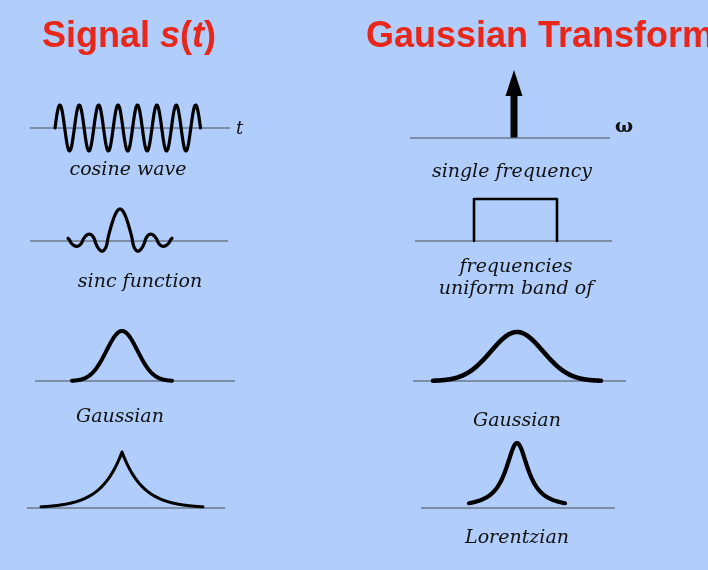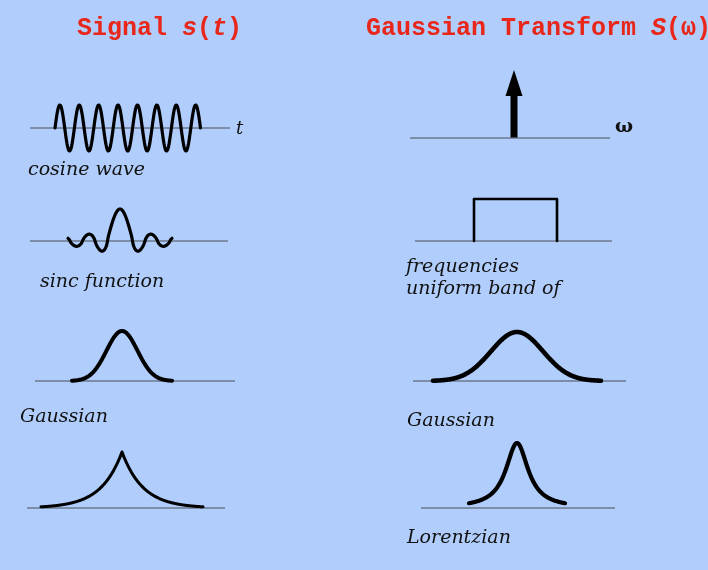--- a/index.html
+++ b/index.html
@@ -5,39 +5,39 @@
   :root{
     --bg:#b0cdfb; --red:#e8271a; --ink:#000; --axis:#4a4f57;
   }
   html,body{margin:0;padding:0;}
   body{font-family:"Liberation Serif",serif;background:#fff;}
   .stage{
     position:relative;width:708px;height:570px;background:var(--bg);
     overflow:hidden;
   }
   .hdr{
-    position:absolute;font-weight:bold;font-size:25px;color:var(--red);
-    text-align:right;white-space:nowrap;letter-spacing:0;
-    font-family:Liberation Mono, monospace;
+    position:absolute;font-weight:bold;font-size:36px;color:var(--red);
+    text-align:left;white-space:nowrap;letter-spacing:0;
+    font-family:Liberation Sans, sans-serif;
   }
   .hdr .v{font-style:italic;}
   .hdr-l{left:42px;top:14px;width:200px;}
   .hdr-r{left:366px;top:14px;width:310px;}
   .plot{position:absolute;display:block;}
   .f-l1{left:22px;top:83px;}
   .f-r1{left:404px;top:60px;}
   .f-l2{left:23px;top:195px;}
   .f-r2{left:410px;top:185px;}
   .f-l3{left:30px;top:320px;}
   .f-r3{left:408px;top:320px;}
   .f-l4{left:25px;top:440px;}
   .f-r4{left:415px;top:435px;}
   .cap{
     position:absolute;font-family:"DejaVu Serif",serif;font-style:italic;
-    font-size:19px;color:#111;text-align:left;white-space:nowrap;
+    font-size:19px;color:#111;text-align:center;white-space:nowrap;
     line-height:22px;
   }
   .cap-l1{left:28px;top:157px;width:200px;}
   .cap-r1{left:402px;top:159px;width:220px;}
   .cap-l2{left:40px;top:269px;width:200px;}
   .cap-r2{left:406px;top:254px;width:220px;}
   .cap-l3{left:20px;top:404px;width:200px;}
   .cap-r3{left:407px;top:408px;width:220px;}
   .cap-l4{left:19px;top:521px;width:200px;}
   .cap-r4{left:407px;top:525px;width:220px;font-style:italic;}
@@ -63,20 +63,21 @@
     </svg>
   <span class="axlbl lbl-t">t</span>
   <div class="cap cap-l1">cosine wave</div>
 
   <svg class="plot f-r1" width="230" height="85" viewBox="0 0 230 85">
       <line x1="6" y1="78" x2="206" y2="78" stroke="#4a4f57" stroke-width="1"></line>
       <line x1="110" y1="34" x2="110" y2="77.5" stroke="#000000" stroke-width="7"></line>
       <polygon points="110,10 101.5,36 118.5,36" fill="#000000"></polygon>
     </svg>
   <span class="axlbl lbl-w">ω</span>
+  <div class="cap cap-r1">single frequency</div>
 
   <svg class="plot f-l2" width="230" height="95" viewBox="0 0 230 95">
       <line x1="7" y1="46" x2="205" y2="46" stroke="#4a4f57" stroke-width="1"></line>
       <path d="M45.00,43.31L45.50,43.78L46.00,44.34L46.50,45.00L47.00,46.00L47.50,47.02L48.00,47.71L48.50,48.32L49.00,48.86L49.50,49.34L50.00,49.78L50.50,50.16L51.00,50.50L51.50,50.77L52.00,51.00L52.50,51.16L53.00,51.27L53.50,51.31L54.00,51.30L54.50,51.22L55.00,51.07L55.50,50.86L56.00,50.58L56.50,50.23L57.00,49.80L57.50,49.31L58.00,48.73L58.50,48.05L59.00,47.24L59.50,46.00L60.00,44.73L60.50,43.86L61.00,43.10L61.50,42.42L62.00,41.79L62.50,41.23L63.00,40.73L63.50,40.30L64.00,39.93L64.50,39.62L65.00,39.39L65.50,39.23L66.00,39.15L66.50,39.15L67.00,39.23L67.50,39.39L68.00,39.65L68.50,39.99L69.00,40.43L69.50,40.96L70.00,41.60L70.50,42.35L71.00,43.24L71.50,44.33L72.00,46.00L72.50,47.72L73.00,48.93L73.50,49.99L74.00,50.96L74.50,51.86L75.00,52.68L75.50,53.43L76.00,54.09L76.50,54.68L77.00,55.18L77.50,55.59L78.00,55.89L78.50,56.09L79.00,56.18L79.50,56.15L80.00,55.99L80.50,55.70L81.00,55.27L81.50,54.69L82.00,53.94L82.50,53.02L83.00,51.89L83.50,50.51L84.00,48.77L84.50,46.00L85.00,43.05L85.50,40.92L86.00,38.95L86.50,37.06L87.00,35.24L87.50,33.46L88.00,31.73L88.50,30.05L89.00,28.42L89.50,26.84L90.00,25.33L90.50,23.89L91.00,22.52L91.50,21.23L92.00,20.03L92.50,18.93L93.00,17.93L93.50,17.03L94.00,16.24L94.50,15.56L95.00,15.00L95.50,14.57L96.00,14.25L96.50,14.06L97.00,14.00L97.50,14.06L98.00,14.25L98.50,14.57L99.00,15.00L99.50,15.56L100.00,16.24L100.50,17.03L101.00,17.93L101.50,18.93L102.00,20.03L102.50,21.23L103.00,22.52L103.50,23.89L104.00,25.33L104.50,26.84L105.00,28.42L105.50,30.05L106.00,31.73L106.50,33.46L107.00,35.24L107.50,37.06L108.00,38.95L108.50,40.92L109.00,43.05L109.50,46.00L110.00,48.77L110.50,50.51L111.00,51.89L111.50,53.02L112.00,53.94L112.50,54.69L113.00,55.27L113.50,55.70L114.00,55.99L114.50,56.15L115.00,56.18L115.50,56.09L116.00,55.89L116.50,55.59L117.00,55.18L117.50,54.68L118.00,54.09L118.50,53.43L119.00,52.68L119.50,51.86L120.00,50.96L120.50,49.99L121.00,48.93L121.50,47.72L122.00,46.00L122.50,44.33L123.00,43.24L123.50,42.35L124.00,41.60L124.50,40.96L125.00,40.43L125.50,39.99L126.00,39.65L126.50,39.39L127.00,39.23L127.50,39.15L128.00,39.15L128.50,39.23L129.00,39.39L129.50,39.62L130.00,39.93L130.50,40.30L131.00,40.73L131.50,41.23L132.00,41.79L132.50,42.42L133.00,43.10L133.50,43.86L134.00,44.73L134.50,46.00L135.00,47.24L135.50,48.05L136.00,48.73L136.50,49.31L137.00,49.80L137.50,50.23L138.00,50.58L138.50,50.86L139.00,51.07L139.50,51.22L140.00,51.30L140.50,51.31L141.00,51.27L141.50,51.16L142.00,51.00L142.50,50.77L143.00,50.50L143.50,50.16L144.00,49.78L144.50,49.34L145.00,48.86L145.50,48.32L146.00,47.71L146.50,47.02L147.00,46.00L147.50,45.00L148.00,44.34L148.50,43.78L149.00,43.31" fill="none" stroke="#000000" stroke-width="3.2" stroke-linecap="round" stroke-linejoin="round"></path>
     </svg>
   <div class="cap cap-l2">sinc function</div>
 
   <svg class="plot f-r2" width="215" height="60" viewBox="0 0 215 60">
       <line x1="5" y1="56" x2="202" y2="56" stroke="#4a4f57" stroke-width="1"></line>
       <path d="M64,56 L64,14 L147,14 L147,56" fill="none" stroke="#000000" stroke-width="2.6" stroke-linecap="round" stroke-linejoin="round"></path>

